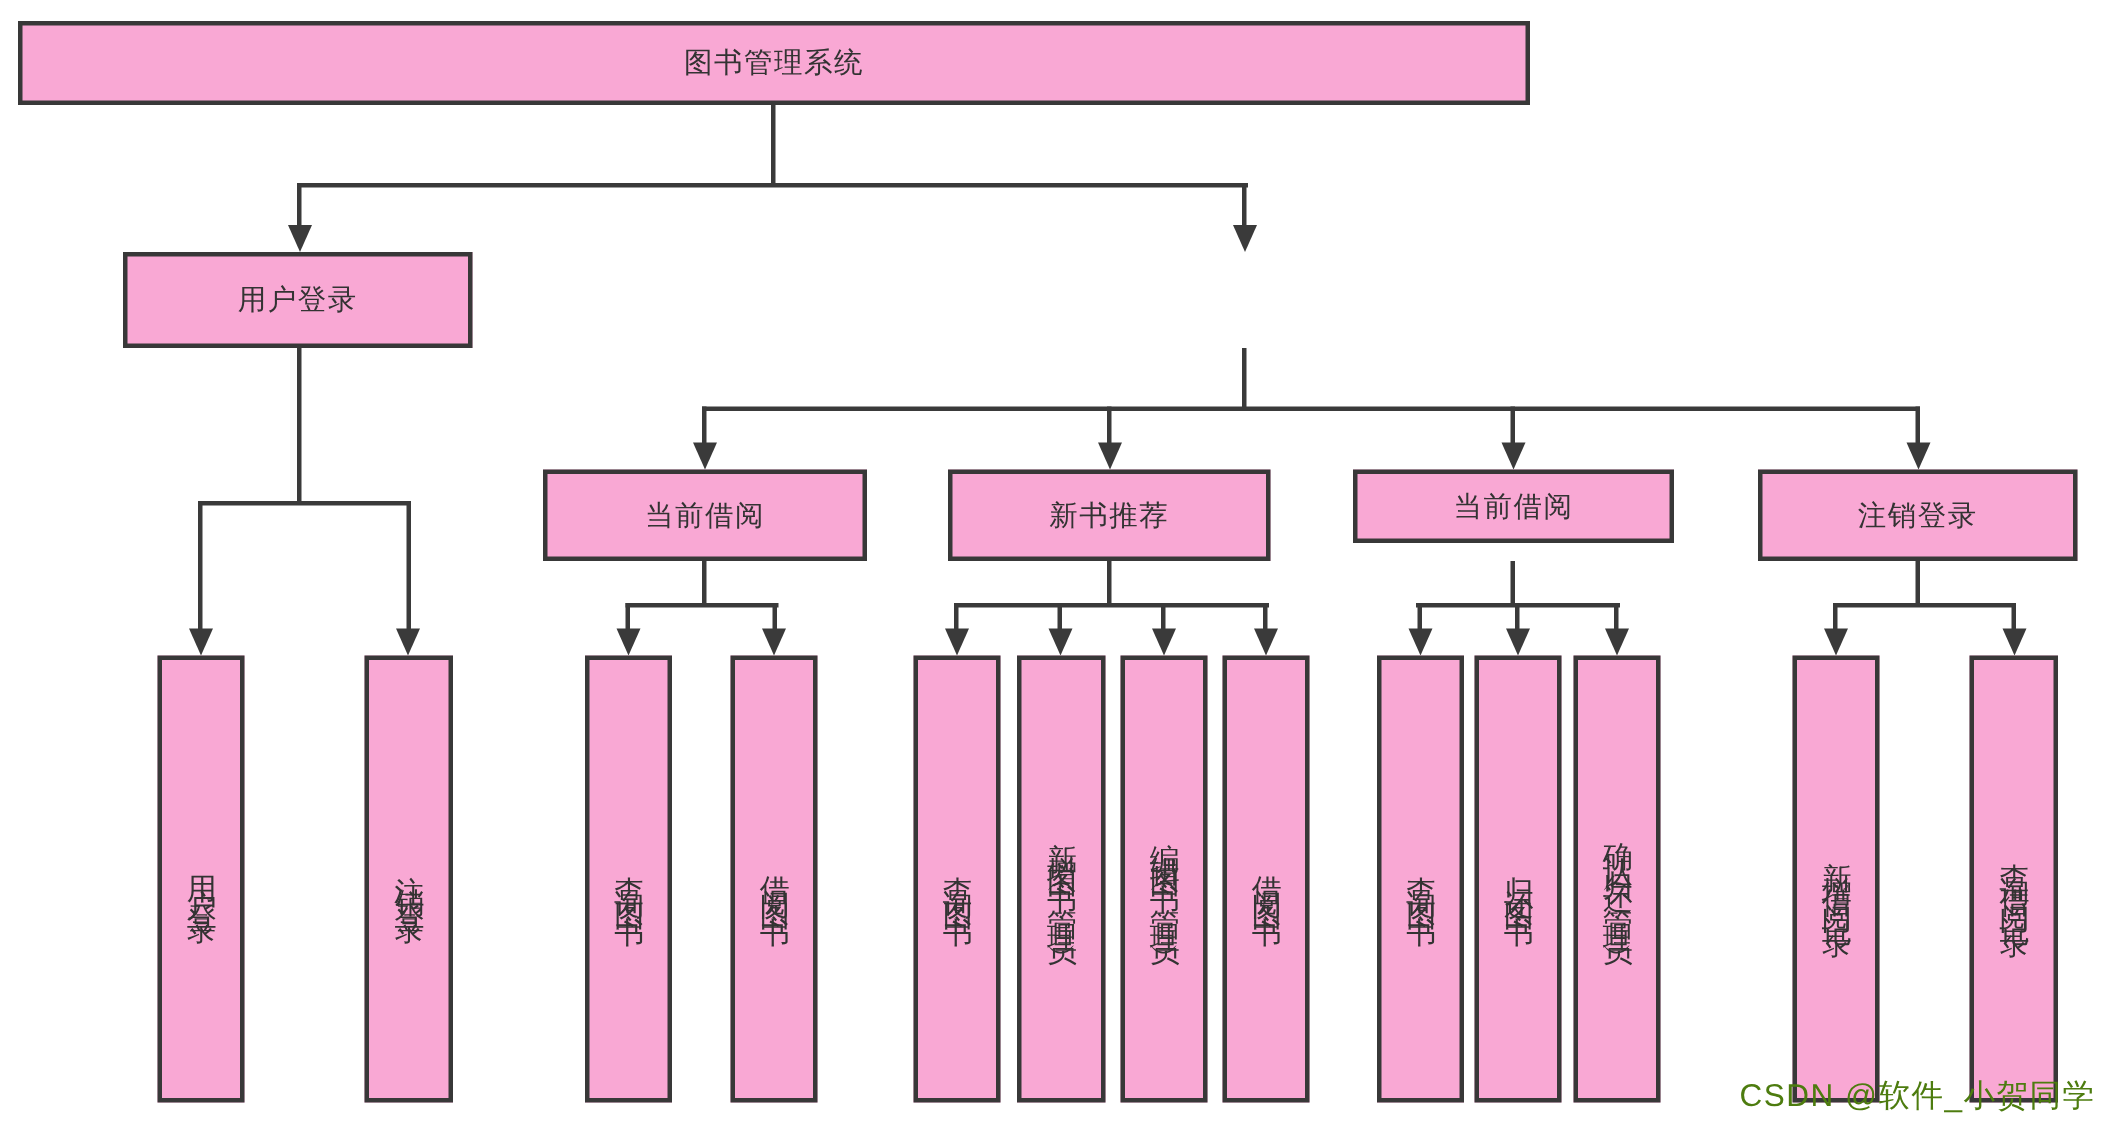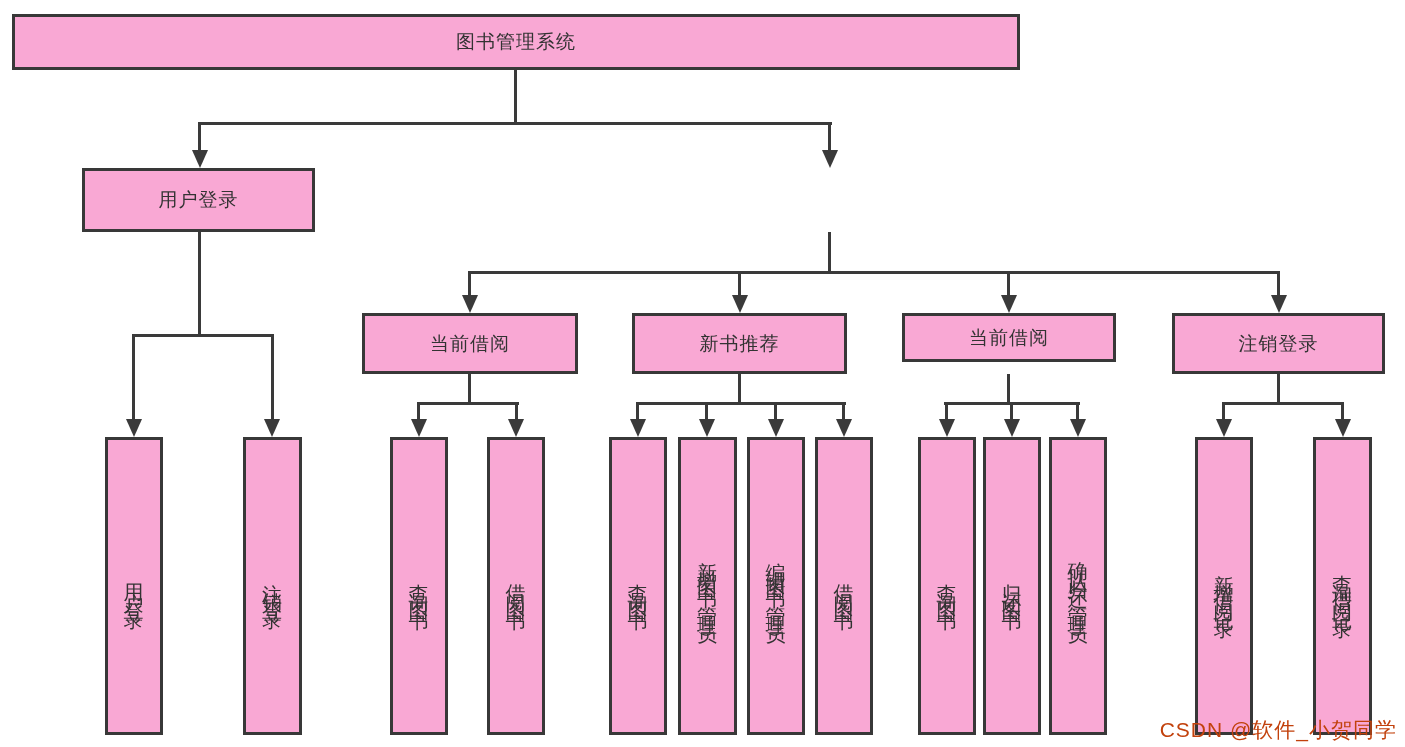--- a/index.html
+++ b/index.html
@@ -39,21 +39,21 @@
     width: 0; height: 0;
     border-left: 8px solid transparent;
     border-right: 8px solid transparent;
     border-top: 18px solid #3a3a3a;
   }
   .watermark {
     position: absolute;
     top: 716px;
     right: 8px;
     font-size: 21px;
-    color: #c2410c;
+    color: #4d7c0f;
     letter-spacing: 1px;
     white-space: nowrap;
     z-index: 5;
   }
 </style>
 </head>
 <body>
 
 <div class="stage">
 

